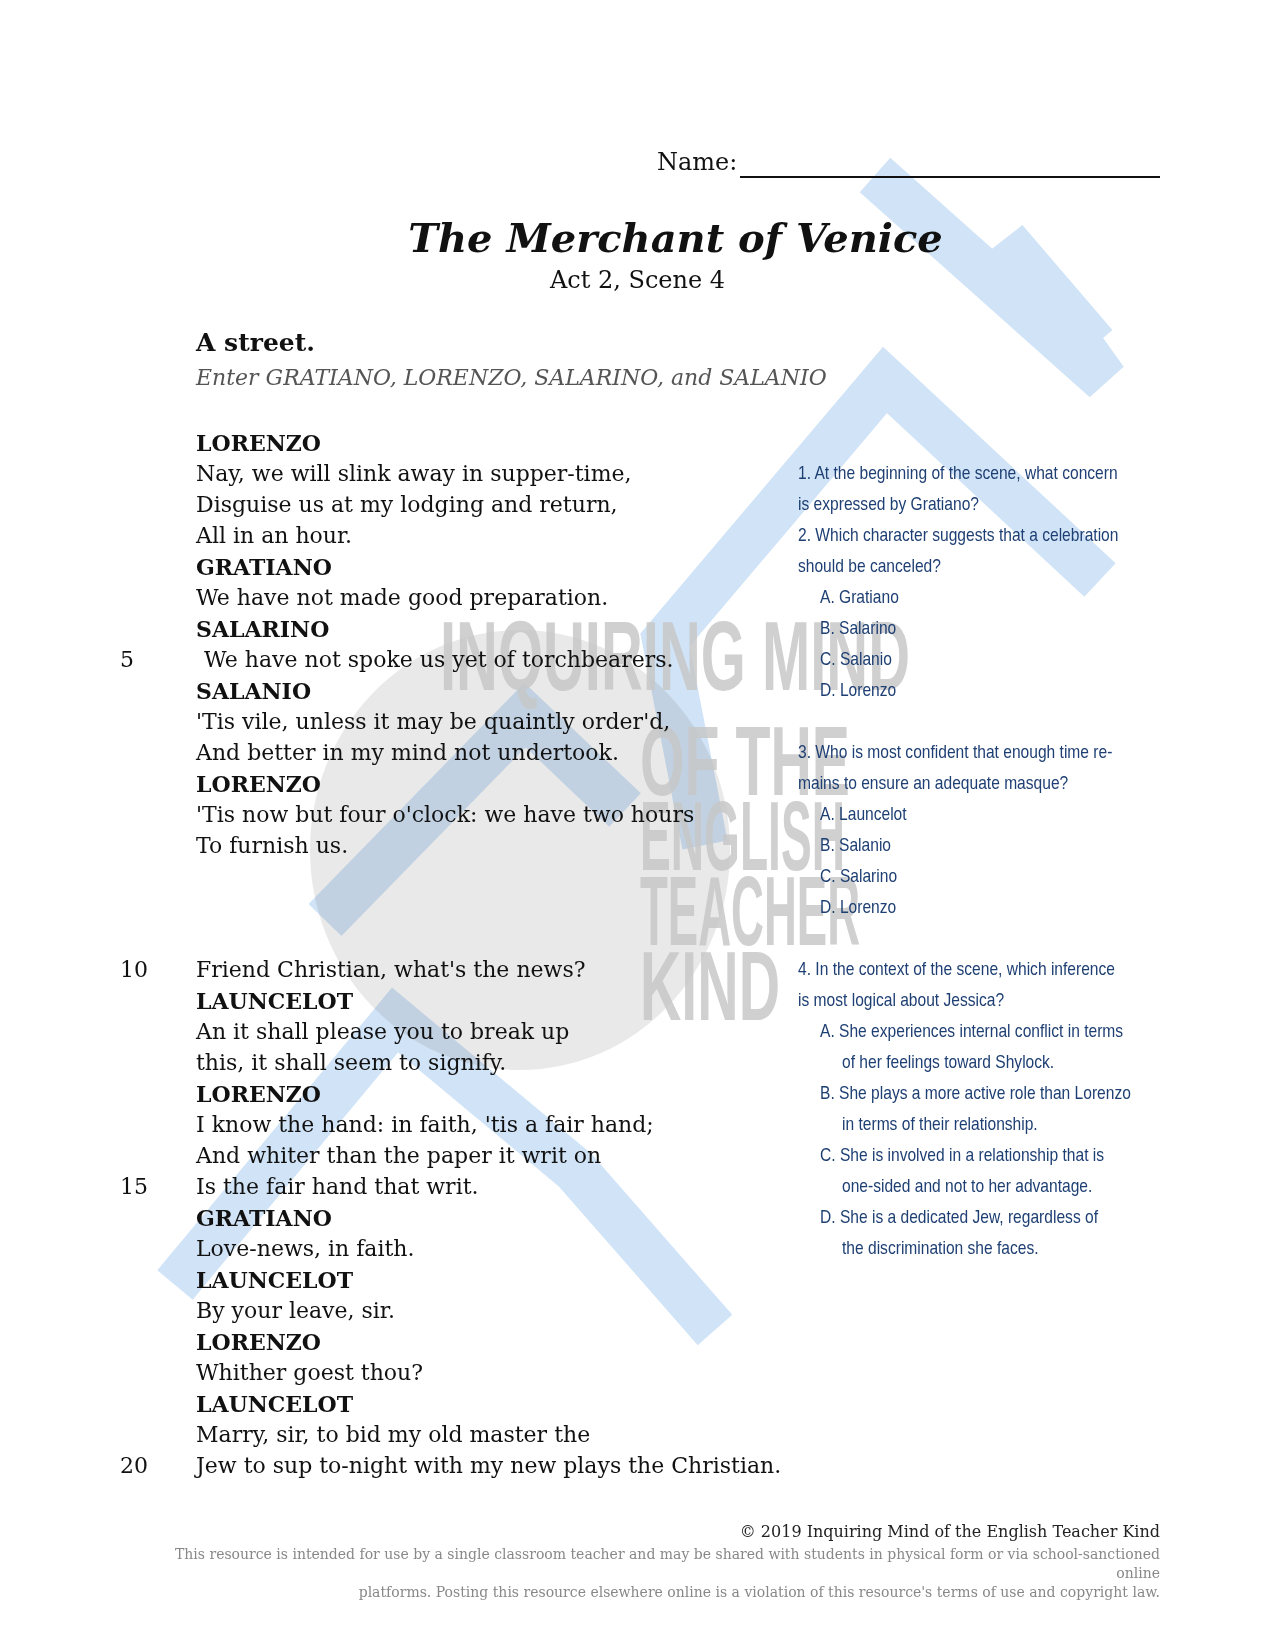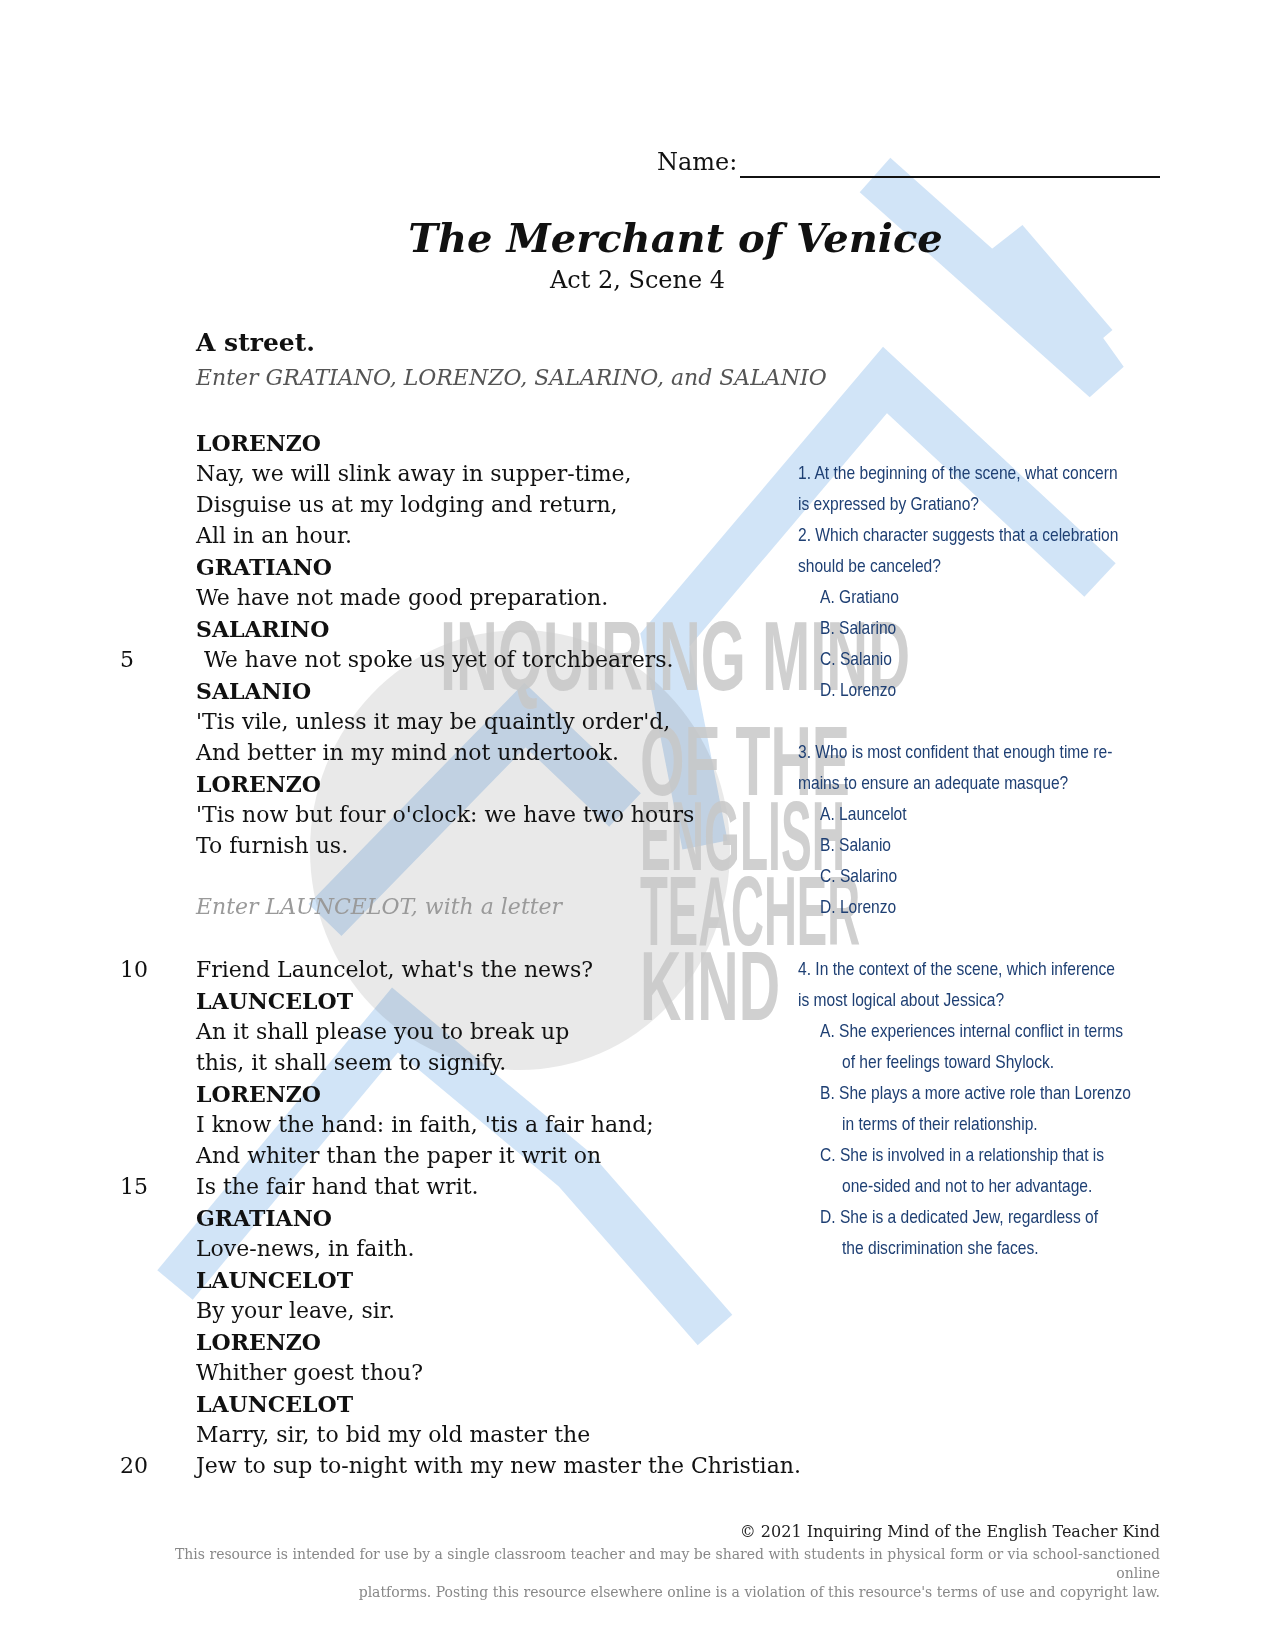--- a/index.html
+++ b/index.html
@@ -48,57 +48,56 @@
 
 <div class="content">
   <div class="name-row">Name:</div>
   <div class="name-line"></div>
 
   <div class="title">The Merchant of Venice</div>
   <div class="subtitle">Act 2, Scene 4</div>
 
   <div class="setting">A street.</div>
   <div class="stage" style="top:365px;">Enter GRATIANO, LORENZO, SALARINO, and SALANIO</div>
-  <div class="stage light" style="top:894px;">Enter LAUNCELOT, with a letter</div>
 
   <div class="script" id="script">
       <div class="line speaker" style="top: 0px;">LORENZO</div>
       <div class="line" style="top: 31px;">Nay, we will slink away in supper-time,</div>
       <div class="line" style="top: 62px;">Disguise us at my lodging and return,</div>
       <div class="line" style="top: 93px;">All in an hour.</div>
       <div class="line speaker" style="top: 124px;">GRATIANO</div>
       <div class="line" style="top: 155px;">We have not made good preparation.</div>
       <div class="line speaker" style="top: 186px;">SALARINO</div>
       <div class="line" style="top: 217px; margin-left: 8px;">We have not spoke us yet of torchbearers.</div>
       <div class="lnum" style="top: 217px;">5</div>
       <div class="line speaker" style="top: 248px;">SALANIO</div>
       <div class="line" style="top: 279px;">'Tis vile, unless it may be quaintly order'd,</div>
       <div class="line" style="top: 310px;">And better in my mind not undertook.</div>
       <div class="line speaker" style="top: 341px;">LORENZO</div>
       <div class="line" style="top: 372px;">'Tis now but four o'clock: we have two hours</div>
       <div class="line" style="top: 403px;">To furnish us.</div>
-      <div class="line" style="top: 527px;">Friend Launcelot, what's the news?</div>
+      <div class="line" style="top: 527px;">Friend Christian, what's the news?</div>
       <div class="lnum" style="top: 527px;">10</div>
       <div class="line speaker" style="top: 558px;">LAUNCELOT</div>
       <div class="line" style="top: 589px;">An it shall please you to break up</div>
       <div class="line" style="top: 620px;">this, it shall seem to signify.</div>
       <div class="line speaker" style="top: 651px;">LORENZO</div>
       <div class="line" style="top: 682px;">I know the hand: in faith, 'tis a fair hand;</div>
       <div class="line" style="top: 713px;">And whiter than the paper it writ on</div>
       <div class="line" style="top: 744px;">Is the fair hand that writ.</div>
       <div class="lnum" style="top: 744px;">15</div>
       <div class="line speaker" style="top: 775px;">GRATIANO</div>
       <div class="line" style="top: 806px;">Love-news, in faith.</div>
       <div class="line speaker" style="top: 837px;">LAUNCELOT</div>
       <div class="line" style="top: 868px;">By your leave, sir.</div>
       <div class="line speaker" style="top: 899px;">LORENZO</div>
       <div class="line" style="top: 930px;">Whither goest thou?</div>
       <div class="line speaker" style="top: 961px;">LAUNCELOT</div>
       <div class="line" style="top: 992px;">Marry, sir, to bid my old master the</div>
-      <div class="line" style="top: 1023px;">Jew to sup to-night with my new master the Christian.</div>
+      <div class="line" style="top: 1023px;">Jew to sup to-night with my new plays the Christian.</div>
       <div class="lnum" style="top: 1023px;">20</div>
     </div>
   <div class="questions" id="questions">
       <div class="q-line" style="top: 0px;">1.   At the beginning of the scene, what concern</div>
       <div class="q-line" style="top: 31px;">is expressed by Gratiano?</div>
       <div class="q-line" style="top: 62px;">2.  Which character suggests that a celebration</div>
       <div class="q-line" style="top: 93px;">should be canceled?</div>
       <div class="q-opt" style="top: 124px;">A.  Gratiano</div>
       <div class="q-opt" style="top: 155px;">B.  Salarino</div>
       <div class="q-opt" style="top: 186px;">C.  Salanio</div>
@@ -114,18 +113,18 @@
       <div class="q-opt" style="top: 558px;">A.  She experiences internal conflict in terms</div>
       <div class="q-opt2" style="top: 589px;">of her feelings toward Shylock.</div>
       <div class="q-opt" style="top: 620px;">B.  She plays a more active role than Lorenzo</div>
       <div class="q-opt2" style="top: 651px;">in terms of their relationship.</div>
       <div class="q-opt" style="top: 682px;">C.  She is involved in a relationship that is</div>
       <div class="q-opt2" style="top: 713px;">one-sided and not to her advantage.</div>
       <div class="q-opt" style="top: 744px;">D.  She is a dedicated Jew, regardless of</div>
       <div class="q-opt2" style="top: 775px;">the discrimination she faces.</div>
     </div>
 
-  <div class="footer-c">© 2021 Inquiring Mind of the English Teacher Kind</div>
+  <div class="footer-c">© 2019 Inquiring Mind of the English Teacher Kind</div>
   <div class="footer-l">
     <div>This resource is intended for use by a single classroom teacher and may be shared with students in physical form or via school-sanctioned online</div>
     <div>platforms.  Posting this resource elsewhere online is a violation of this resource's terms of use and copyright law.</div>
   </div>
 </div>
 
 </body></html>

